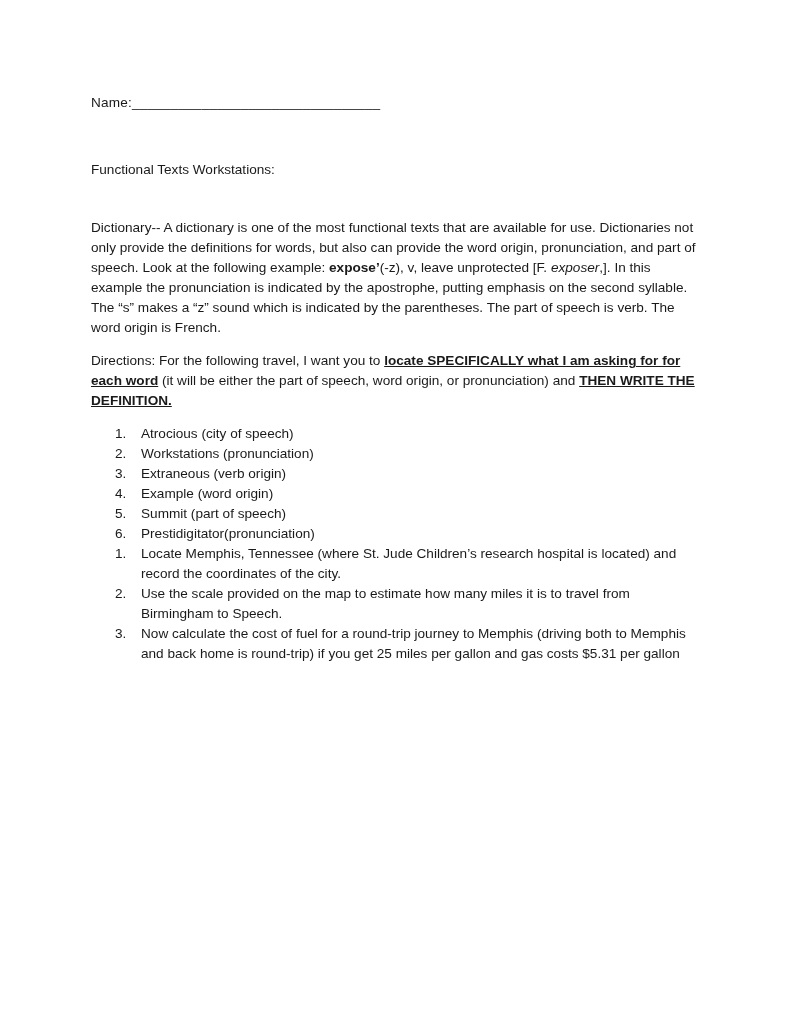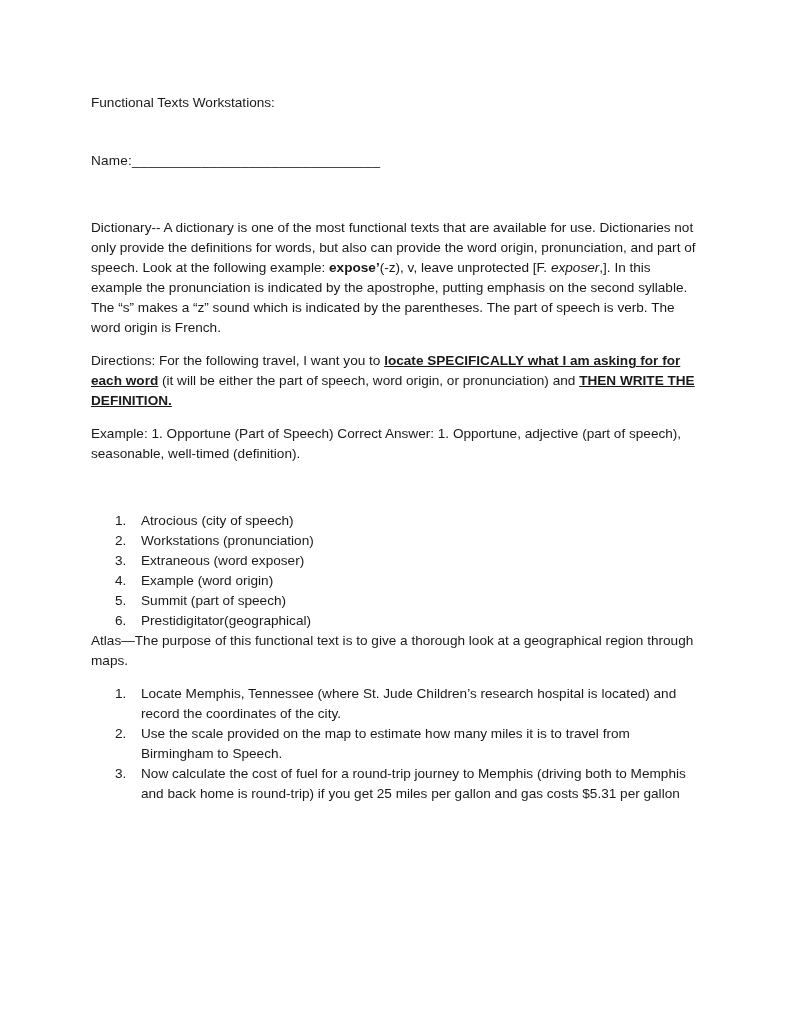--- a/index.html
+++ b/index.html
@@ -44,62 +44,60 @@
   .li .li-text {
     flex: 1;
     padding-right: 4px;
   }
 </style>
 </head>
 <body>
 
 <div class="page">
 
+  <div class="para name-line">Name:________________________________</div>
+
   <div class="para doc-title">Functional Texts Workstations:</div>
-
-  <div class="para name-line">Name:________________________________</div>
 
   <div class="para dict-para">
     <span>Dictionary-- A dictionary is one of the most functional texts that are available for use.  Dictionaries not only provide the definitions for words, but also can provide the word origin, pronunciation, and part of speech.  Look at the following example:  </span><span class="b">expose’</span><span>(-z), v, leave unprotected [F. </span><span class="i">exposer</span><span>,].  In this example the pronunciation is indicated by the apostrophe, putting emphasis on the second syllable.  The “s” makes a “z” sound which is indicated by the parentheses.  The part of speech is verb.  The word origin is French.</span>
   </div>
 
   <div class="para">
     <span>Directions:   For the following travel, I want you to </span><span class="bu">locate SPECIFICALLY what I am asking for for each word</span><span> (it will be either the part of speech, word origin, or pronunciation) and </span><span class="bu">THEN WRITE THE DEFINITION.</span>
   </div>
 
-  <div class="para example-para">Example:  1. Opportune (Part of Speech)  Correct Answer: 1.  Opportune, adjective (part of speech), seasonable, well-timed (definition).</div>
 
   <div class="list word-list">
     <div class="li">
       <span class="num">1.</span>
       <span class="li-text">Atrocious (city of speech)</span>
     </div>
     <div class="li">
       <span class="num">2.</span>
       <span class="li-text">Workstations (pronunciation)</span>
     </div>
     <div class="li">
       <span class="num">3.</span>
-      <span class="li-text">Extraneous (word exposer)</span>
+      <span class="li-text">Extraneous (verb origin)</span>
     </div>
     <div class="li">
       <span class="num">4.</span>
       <span class="li-text">Example (word origin)</span>
     </div>
     <div class="li">
       <span class="num">5.</span>
       <span class="li-text">Summit (part of speech)</span>
     </div>
     <div class="li">
       <span class="num">6.</span>
-      <span class="li-text">Prestidigitator(geographical)</span>
+      <span class="li-text">Prestidigitator(pronunciation)</span>
     </div>
   </div>
 
-  <div class="para">Atlas—The purpose of this functional text is to give a thorough look at a geographical region through maps.</div>
 
 
   <div class="list">
     <div class="li">
       <span class="num">1.</span>
       <span class="li-text">Locate Memphis, Tennessee (where St. Jude Children’s research hospital is located) and record the coordinates of the city.</span>
     </div>
     <div class="li">
       <span class="num">2.</span>
       <span class="li-text">Use the scale provided on the map to estimate how many miles it is to travel from Birmingham to Speech.</span>

